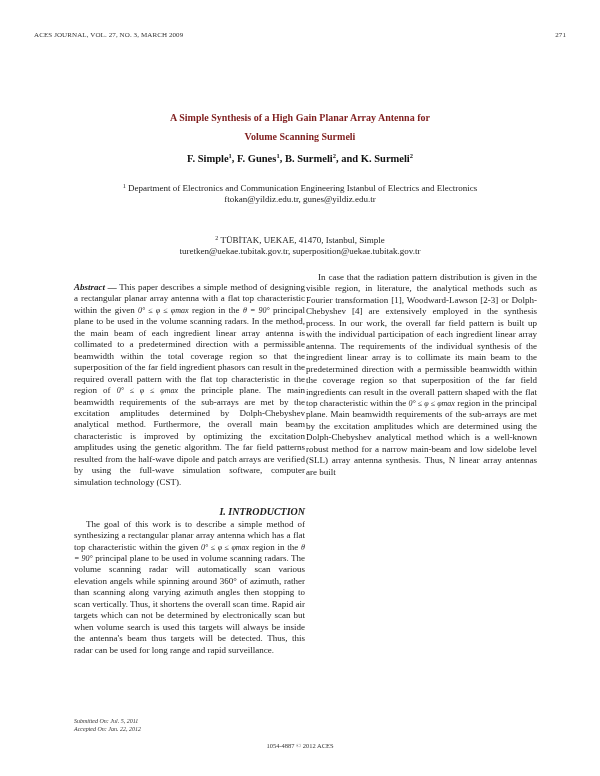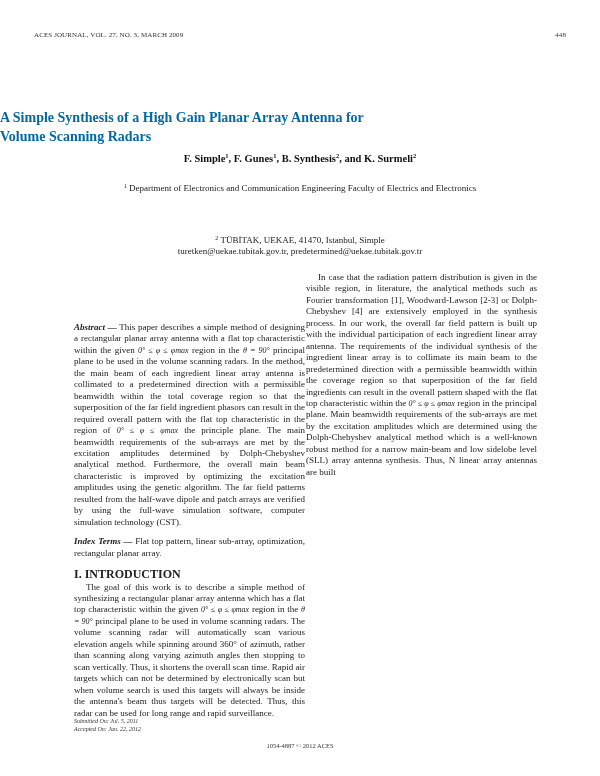--- a/index.html
+++ b/index.html
@@ -6,89 +6,90 @@
     body {
       width: 600px; height: 776px; position: relative; overflow: hidden;
       font-family: "Liberation Serif", "DejaVu Serif", serif; color: #1a1a1a;
     }
     .running-head {
       position: absolute; top: 31px; left: 34px; right: 34px;
       font-size: 7px; letter-spacing: 0.1px; display: flex; justify-content: space-between;
       color: #333;
     }
     .title {
-      position: absolute; top: 108px; left: 0; right: 0; 
-      font-size: 14px; font-weight: bold; line-height: 19px; color: #0369a1;
+      position: absolute; top: 108px; left: 0; right: 0; text-align: center;
+      font-size: 10px; font-weight: bold; line-height: 19px; color: #7f1d1d;
     }
     .authors {
       position: absolute; top: 152px; left: 0; right: 0; text-align: center;
       font-size: 10.5px; font-weight: bold; color: #111;
     }
     .authors sup { font-size: 6.5px; vertical-align: 4px; }
     .affil {
       position: absolute; left: 0; right: 0; text-align: center;
       font-size: 9px; line-height: 11.4px; color: #222;
     }
     .affil sup { font-size: 6px; vertical-align: 3px; }
     .affil-1 { top: 181px; }
     .affil-2 { top: 233px; }
     .col {
       position: absolute; width: 231px; font-size: 9px; line-height: 11.45px;
       text-align: justify; color: #222;
     }
-    .col-left { left: 74px; top: 282px; margin-top: 40px; }
+    .col-left { left: 74px; top: 282px; }
     .col-right { left: 306px; top: 272px; }
     .col p { margin: 0; }
     .indent { text-indent: 12px; }
     .lead { font-style: italic; font-weight: bold; }
     .math { font-style: italic; font-size: 8px; }
     .sec-head {
-      text-align: left; font-weight: bold; font-size: 12px; margin: 10px 0 1px 0;
+      text-align: right; font-weight: bold; font-size: 10px; margin: 10px 0 1px 0;
       text-indent: 0;
+      font-style: italic;
     }
     .gap { height: 8px; }
     .footnote {
       position: absolute; left: 74px; top: 718px; font-size: 6px; font-style: italic;
       line-height: 7.5px; color: #333;
     }
     .footer {
       position: absolute; top: 742px; left: 0; right: 0; text-align: center;
       font-size: 6.5px; color: #333;
     }
   </style>
 </head>
 <body>
 
 <div class="running-head">
   <span>ACES JOURNAL, VOL. 27, NO. 3, MARCH 2009</span>
-  <span>448</span>
+  <span>271</span>
 </div>
 
 <div class="title">
   <div>A Simple Synthesis of a High Gain Planar Array Antenna for</div>
-  <div>Volume Scanning Radars</div>
+  <div>Volume Scanning Surmeli</div>
 </div>
 
 <div class="authors">
-  <span>F. Simple</span><sup>1</sup><span>, </span><span>F. Gunes</span><sup>1</sup><span>, </span><span>B. Synthesis</span><sup>2</sup><span>, and </span><span>K. Surmeli</span><sup>2</sup>
+  <span>F. Simple</span><sup>1</sup><span>, </span><span>F. Gunes</span><sup>1</sup><span>, </span><span>B. Surmeli</span><sup>2</sup><span>, and </span><span>K. Surmeli</span><sup>2</sup>
 </div>
 
 <div class="affil affil-1">
-  <div><sup>1</sup> <span>Department of Electronics and Communication Engineering Faculty of Electrics and Electronics</span></div>
+  <div><sup>1</sup> <span>Department of Electronics and Communication Engineering Istanbul of Electrics and Electronics</span></div>
+  <div>ftokan@yildiz.edu.tr, gunes@yildiz.edu.tr</div>
 </div>
 
 <div class="affil affil-2">
   <div><sup>2</sup> <span>TÜBİTAK, UEKAE, 41470, Istanbul, Simple</span></div>
-  <div>turetken@uekae.tubitak.gov.tr, predetermined@uekae.tubitak.gov.tr</div>
+  <div>turetken@uekae.tubitak.gov.tr, superposition@uekae.tubitak.gov.tr</div>
 </div>
 
 <div class="col col-left">
   <p><span class="lead">Abstract —</span><span> This paper describes a simple method of designing a rectangular planar array antenna with a flat top characteristic within the given </span><span class="math">0° ≤ φ ≤ φmax</span><span> region in the </span><span class="math">θ = 90°</span><span> principal plane to be used in the volume scanning radars. In the method, the main beam of each ingredient linear array antenna is collimated to a predetermined direction with a permissible beamwidth within the total coverage region so that the superposition of the far field ingredient phasors can result in the required overall pattern with the flat top characteristic in the region of </span><span class="math">0° ≤ φ ≤ φmax</span><span> the principle plane. The main beamwidth requirements of the sub-arrays are met by the excitation amplitudes determined by Dolph-Chebyshev analytical method. Furthermore, the overall main beam characteristic is improved by optimizing the excitation amplitudes using the genetic algorithm. The far field patterns resulted from the half-wave dipole and patch arrays are verified by using the full-wave simulation software, computer simulation technology (CST).</span></p>
   <div class="gap"></div>
-  <p><span class="lead">Index Terms —</span><span> Flat top pattern, linear sub-array, optimization, rectangular planar array.</span></p>
   <div class="sec-head">I. INTRODUCTION</div>
   <p class="indent"><span>The goal of this work is to describe a simple method of synthesizing a rectangular planar array antenna which has a flat top characteristic within the given </span><span class="math">0° ≤ φ ≤ φmax</span><span> region in the </span><span class="math">θ = 90°</span><span> principal plane to be used in volume scanning radars. The volume scanning radar will automatically scan various elevation angels while spinning around 360° of azimuth, rather than scanning along varying azimuth angles then stopping to scan vertically. Thus, it shortens the overall scan time. Rapid air targets which can not be determined by electronically scan but when volume search is used this targets will always be inside the antenna's beam thus targets will be detected. Thus, this radar can be used for long range and rapid surveillance.</span></p>
 </div>
 
 <div class="col col-right">
   <p class="indent"><span>In case that the radiation pattern distribution is given in the visible region, in literature, the analytical methods such as Fourier transformation [1], Woodward-Lawson [2-3] or Dolph-Chebyshev [4] are extensively employed in the synthesis process. In our work, the overall far field pattern is built up with the individual participation of each ingredient linear array antenna. The requirements of the individual synthesis of the ingredient linear array is to collimate its main beam to the predetermined direction with a permissible beamwidth within the coverage region so that superposition of the far field ingredients can result in the overall pattern shaped with the flat top characteristic within the </span><span class="math">0° ≤ φ ≤ φmax</span><span> region in the principal plane. Main beamwidth requirements of the sub-arrays are met by the excitation amplitudes which are determined using the Dolph-Chebyshev analytical method which is a well-known robust method for a narrow main-beam and low sidelobe level (SLL) array antenna synthesis. Thus, N linear array antennas are built</span></p>
 </div>
 
 <div class="footnote">
   <div>Submitted On: Jul. 5, 2011</div>

